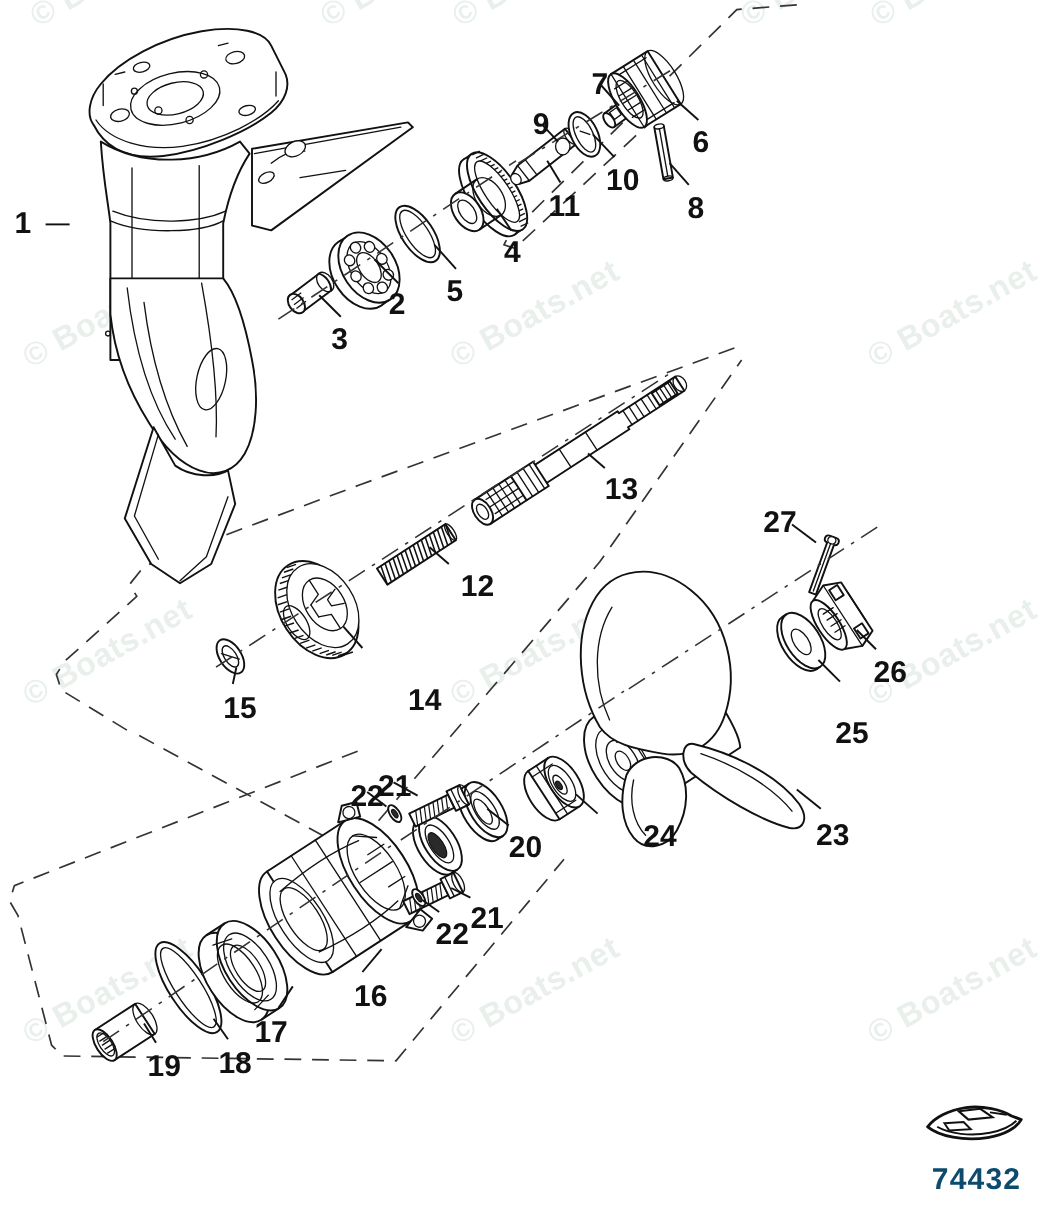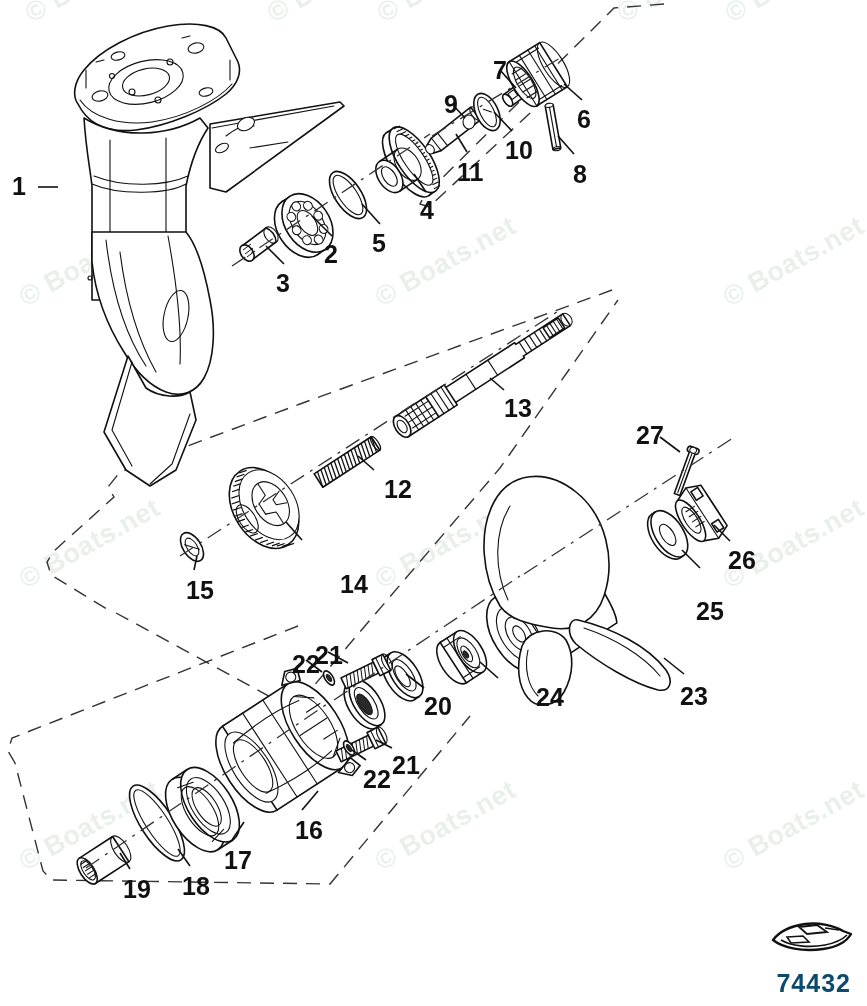--- a/index.html
+++ b/index.html
@@ -489,21 +489,21 @@
       <div class="callout" style="left: 493px; top: 58px;">7</div>
       <div class="callout" style="left: 573px; top: 162px;">8</div>
       <div class="callout" style="left: 444px; top: 92px;">9</div>
       <div class="callout" style="left: 505px; top: 138px; text-align: center;">10</div>
       <div class="callout" style="left: 457px; top: 160px;">11</div>
       <div class="callout" style="left: 372px; top: 477px; margin-left: 12px;">12</div>
       <div class="callout" style="left: 504px; top: 396px;">13</div>
       <div class="callout" style="left: 300px; top: 572px; margin-left: 40px;">14</div>
       <div class="callout" style="left: 186px; top: 578px;">15</div>
       <div class="callout" style="left: 295px; top: 818px;">16</div>
-      <div class="callout" style="left: 224px; top: 848px;">17</div>
+      <div class="callout" style="left: 212px; top: 848px;">17</div>
       <div class="callout" style="left: 182px; top: 874px;">18</div>
       <div class="callout" style="left: 123px; top: 877px;">19</div>
       <div class="callout" style="left: 424px; top: 694px;">20</div>
       <div class="callout" style="left: 315px; top: 643px;">21</div>
       <div class="callout" style="left: 392px; top: 753px;">21</div>
       <div class="callout" style="left: 292px; top: 652px;">22</div>
       <div class="callout" style="left: 363px; top: 767px;">22</div>
       <div class="callout" style="left: 680px; top: 684px;">23</div>
       <div class="callout" style="left: 494px; top: 685px; margin-left: 42px;">24</div>
       <div class="callout" style="left: 696px; top: 575px; margin-top: 24px;">25</div>

